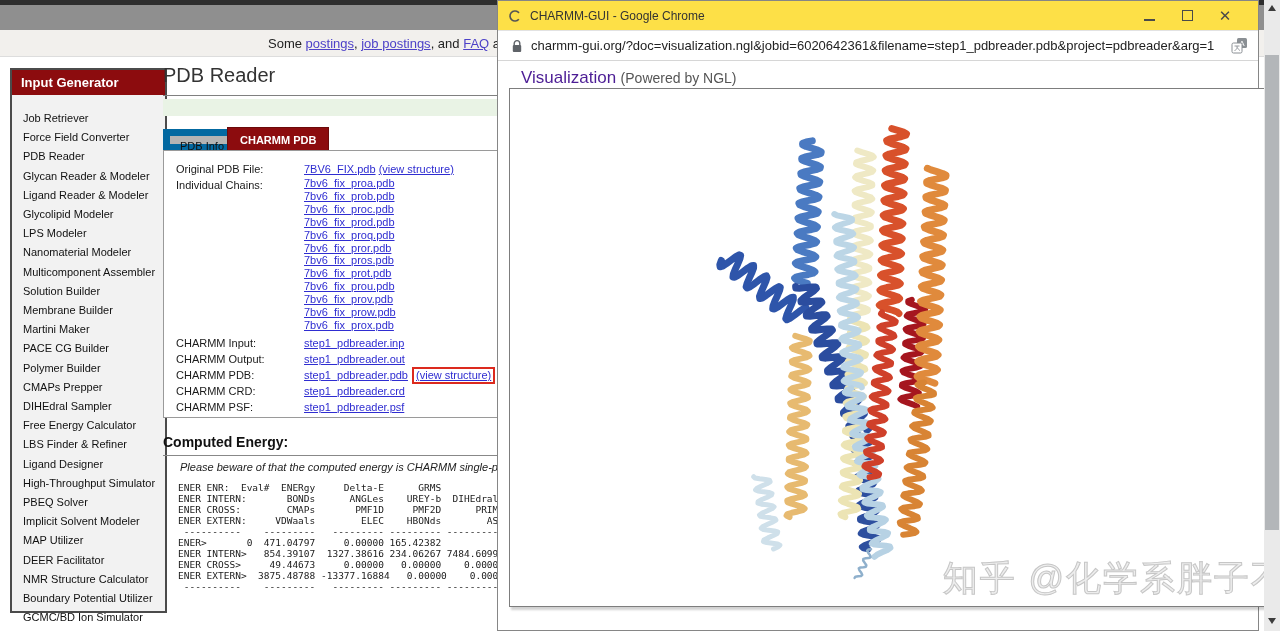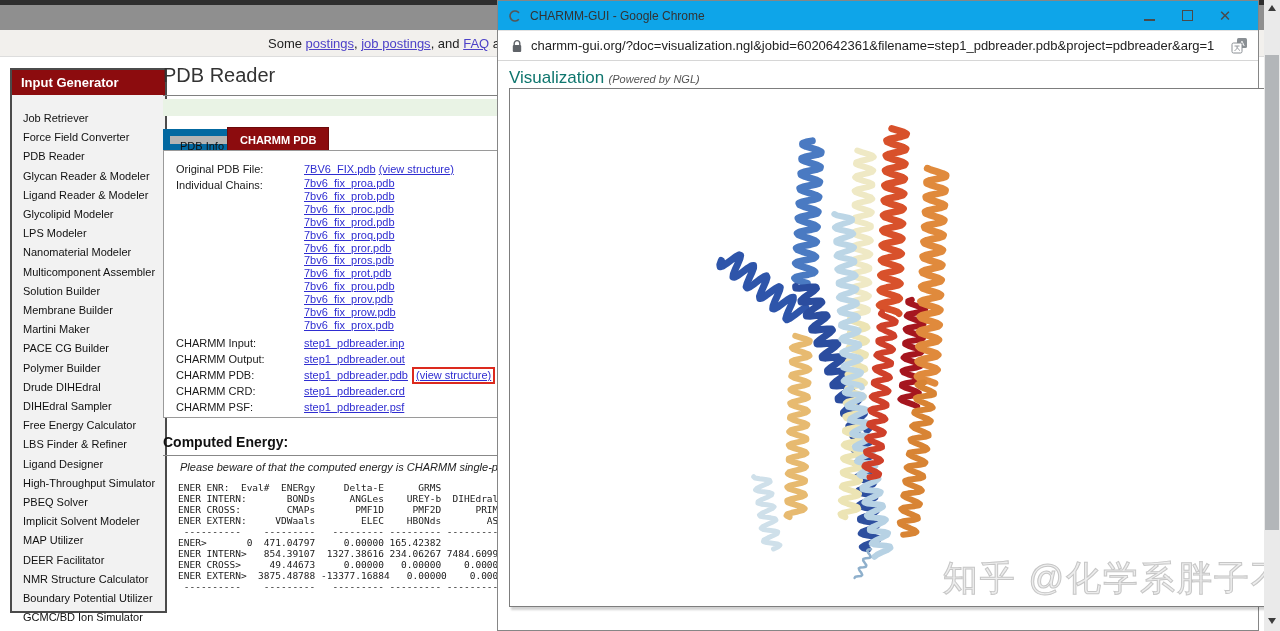--- a/index.html
+++ b/index.html
@@ -34,32 +34,32 @@
   .chains div{line-height:12.9px;}
   .redbox{border:2px solid #dc2a1e;padding:0 2px 1px 2px;margin-left:1px;}
   .energy-head{position:absolute;left:163px;top:434px;width:940px;font-size:14px;font-weight:bold;color:#111;
     border-bottom:1px solid #888;padding-bottom:5px;}
   .energy-note{position:absolute;left:180px;top:461px;font-size:11px;font-style:italic;color:#222;white-space:nowrap;}
   .energy-pre{position:absolute;left:178px;top:482px;margin:0;font-family:"DejaVu Sans Mono",monospace;
     font-size:9.5px;line-height:11px;color:#1a1a1a;}
   
   .chrome{position:absolute;left:497px;top:0;width:762px;height:631px;box-sizing:border-box;
     background:#fff;border:1px solid #868686;z-index:10;}
-  .titlebar{height:29px;background:#0ea5e9;border-bottom:1px solid #e2e2e2;display:flex;align-items:center;}
+  .titlebar{height:29px;background:#fde047;border-bottom:1px solid #e2e2e2;display:flex;align-items:center;}
   .win-title{font-size:12px;color:#333;margin-left:8px;flex:1;}
   .win-controls{display:flex;align-items:center;margin-right:14px;}
   .win-btn{width:38px;text-align:center;color:#4a4a4a;cursor:pointer;}
   .ico-min{display:inline-block;width:11px;height:2px;background:#4a4a4a;}
   .ico-max{display:inline-block;width:9px;height:9px;border:1.5px solid #4a4a4a;}
   .ico-close{font-size:15px;line-height:10px;}
   .urlbar{height:29px;background:#fff;border-bottom:1px solid #d6d6d6;display:flex;align-items:center;}
   .url-text{font-size:13px;color:#222;margin-left:8px;flex:1;white-space:nowrap;overflow:hidden;}
   .viz-heading{margin:7px 10px 0 11px;border-bottom:1px solid #aaa;padding-bottom:4px;}
-  .viz-heading .h{font-size:17px;color:#0f766e;}
-  .viz-heading .sub{font-size:11px;color:#555;font-style:italic;}
+  .viz-heading .h{font-size:17px;color:#4c1d95;margin-left:12px;}
+  .viz-heading .sub{font-size:14px;color:#555;}
   .vizbox{position:absolute;left:11px;top:87px;width:866px;height:519px;box-sizing:border-box;
     border:1px solid #7d7d7d;background:#fff;box-shadow:2px 3px 2px rgba(0,0,0,0.18);}
   .watermark{position:absolute;right:12px;bottom:4px;font-size:35px;letter-spacing:2px;
     color:#ededed;-webkit-text-stroke:1px #c6c6c6;white-space:nowrap;}
   
   .scrollbar{position:absolute;left:1264px;top:0;width:16px;height:631px;background:#eaeaea;z-index:20;}
   .sb-arrow{position:absolute;left:0;width:16px;height:16px;display:flex;align-items:center;justify-content:center;cursor:pointer;}
   .tri-up{width:0;height:0;border-left:4px solid transparent;border-right:4px solid transparent;border-bottom:6px solid #3c3c3c;}
   .tri-down{width:0;height:0;border-left:4px solid transparent;border-right:4px solid transparent;border-top:6px solid #3c3c3c;}
   .sb-thumb{position:absolute;left:1px;top:55px;width:14px;height:475px;background:#b3b6b9;cursor:pointer;}
@@ -84,21 +84,21 @@
       <div class="sb-item">Ligand Reader &amp; Modeler</div>
       <div class="sb-item">Glycolipid Modeler</div>
       <div class="sb-item">LPS Modeler</div>
       <div class="sb-item">Nanomaterial Modeler</div>
       <div class="sb-item">Multicomponent Assembler</div>
       <div class="sb-item">Solution Builder</div>
       <div class="sb-item">Membrane Builder</div>
       <div class="sb-item">Martini Maker</div>
       <div class="sb-item">PACE CG Builder</div>
       <div class="sb-item">Polymer Builder</div>
-      <div class="sb-item">Drude DIHEdral</div>
+      <div class="sb-item">CMAPs Prepper</div>
       <div class="sb-item">DIHEdral Sampler</div>
       <div class="sb-item">Free Energy Calculator</div>
       <div class="sb-item">LBS Finder &amp; Refiner</div>
       <div class="sb-item">Ligand Designer</div>
       <div class="sb-item">High-Throughput Simulator</div>
       <div class="sb-item">PBEQ Solver</div>
       <div class="sb-item">Implicit Solvent Modeler</div>
       <div class="sb-item">MAP Utilizer</div>
       <div class="sb-item">DEER Facilitator</div>
       <div class="sb-item">NMR Structure Calculator</div>

